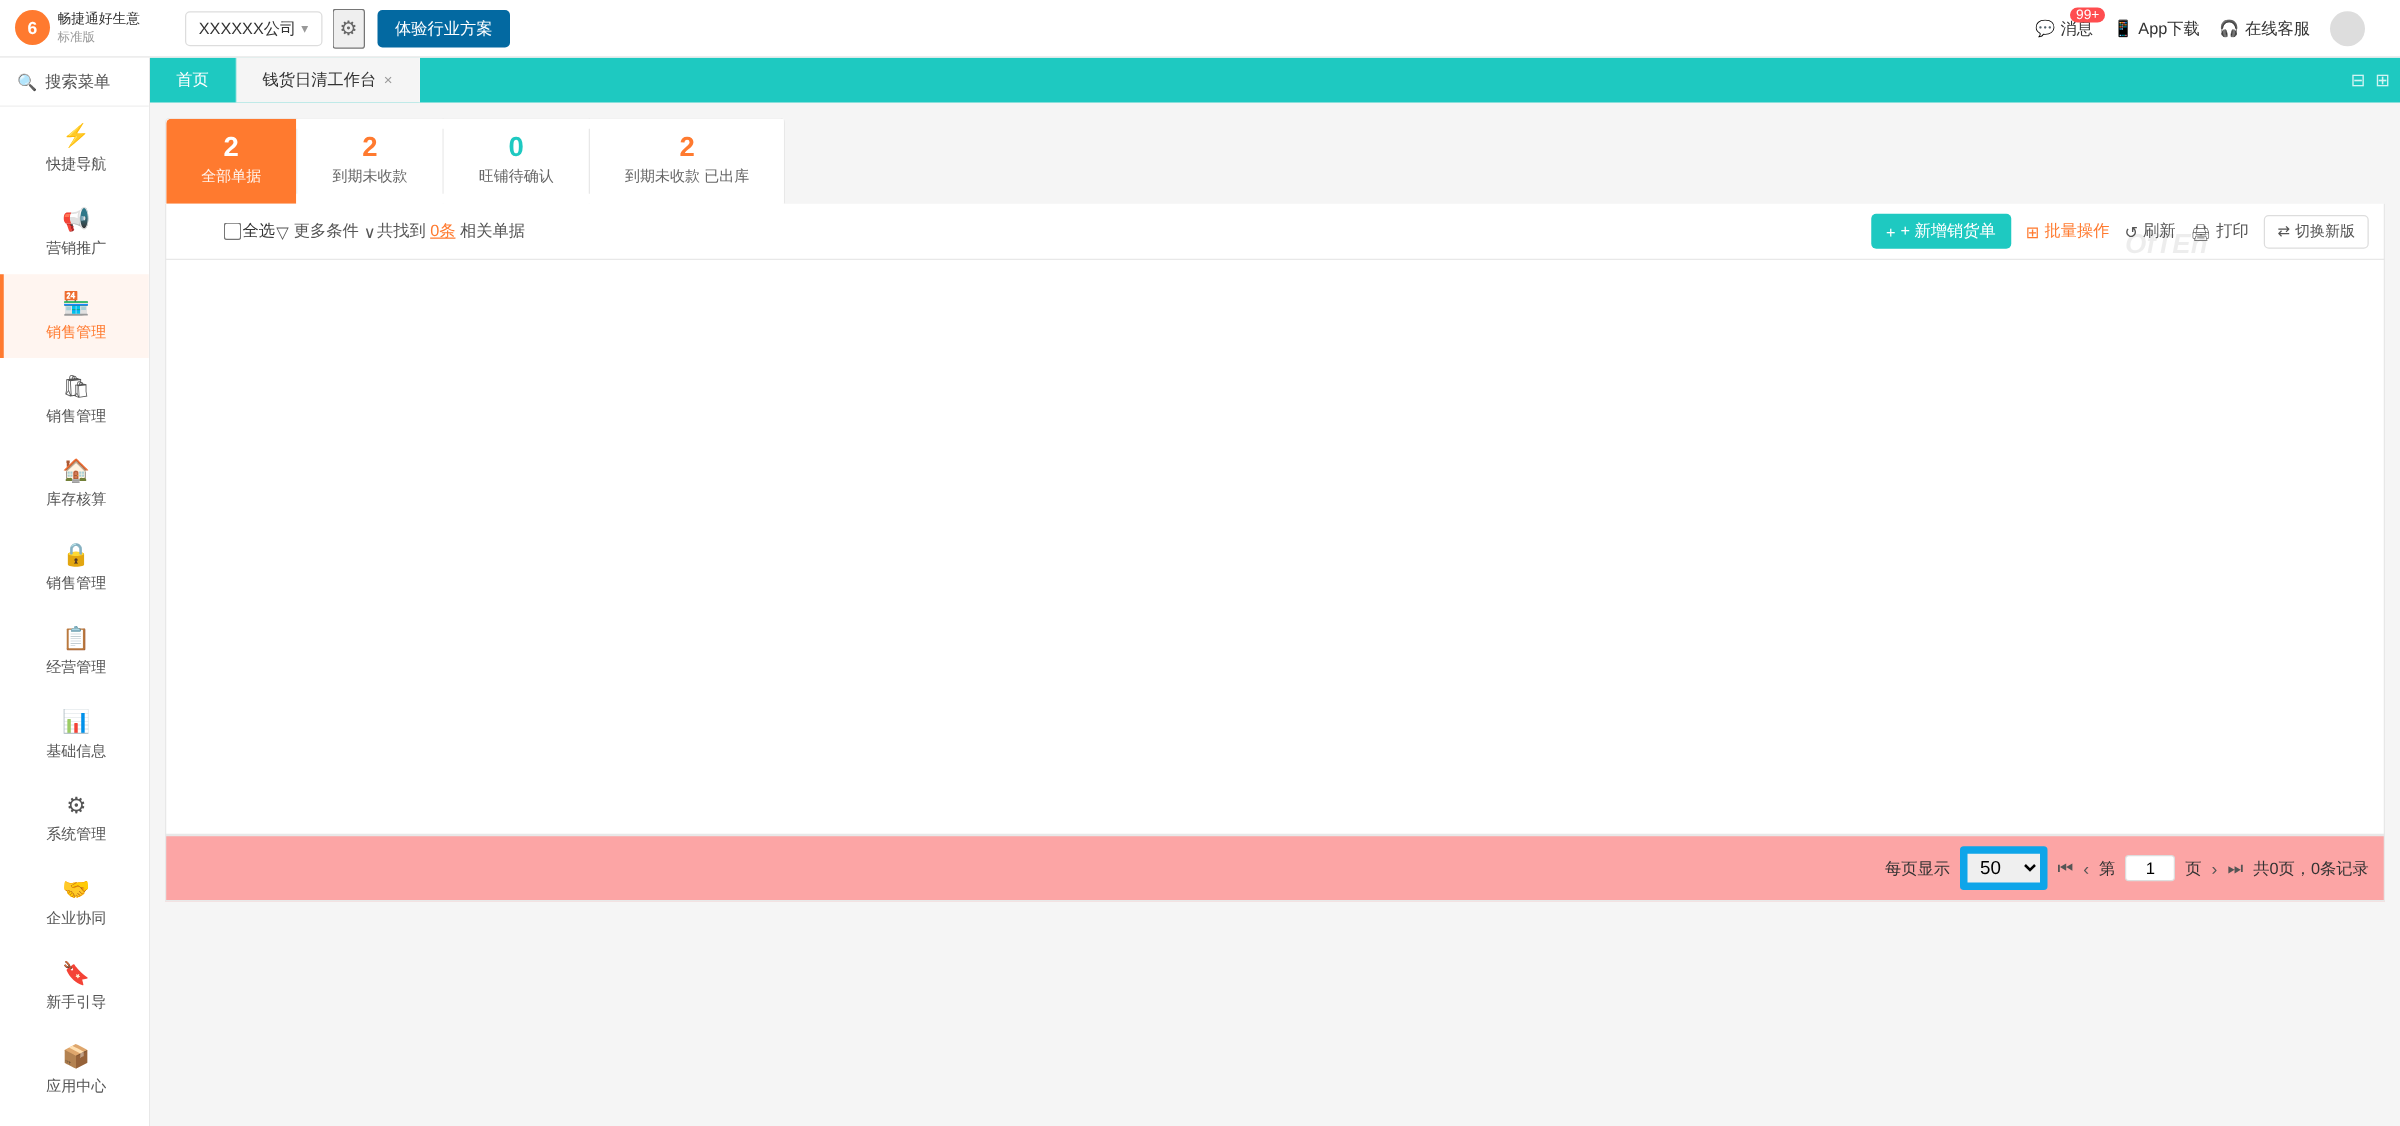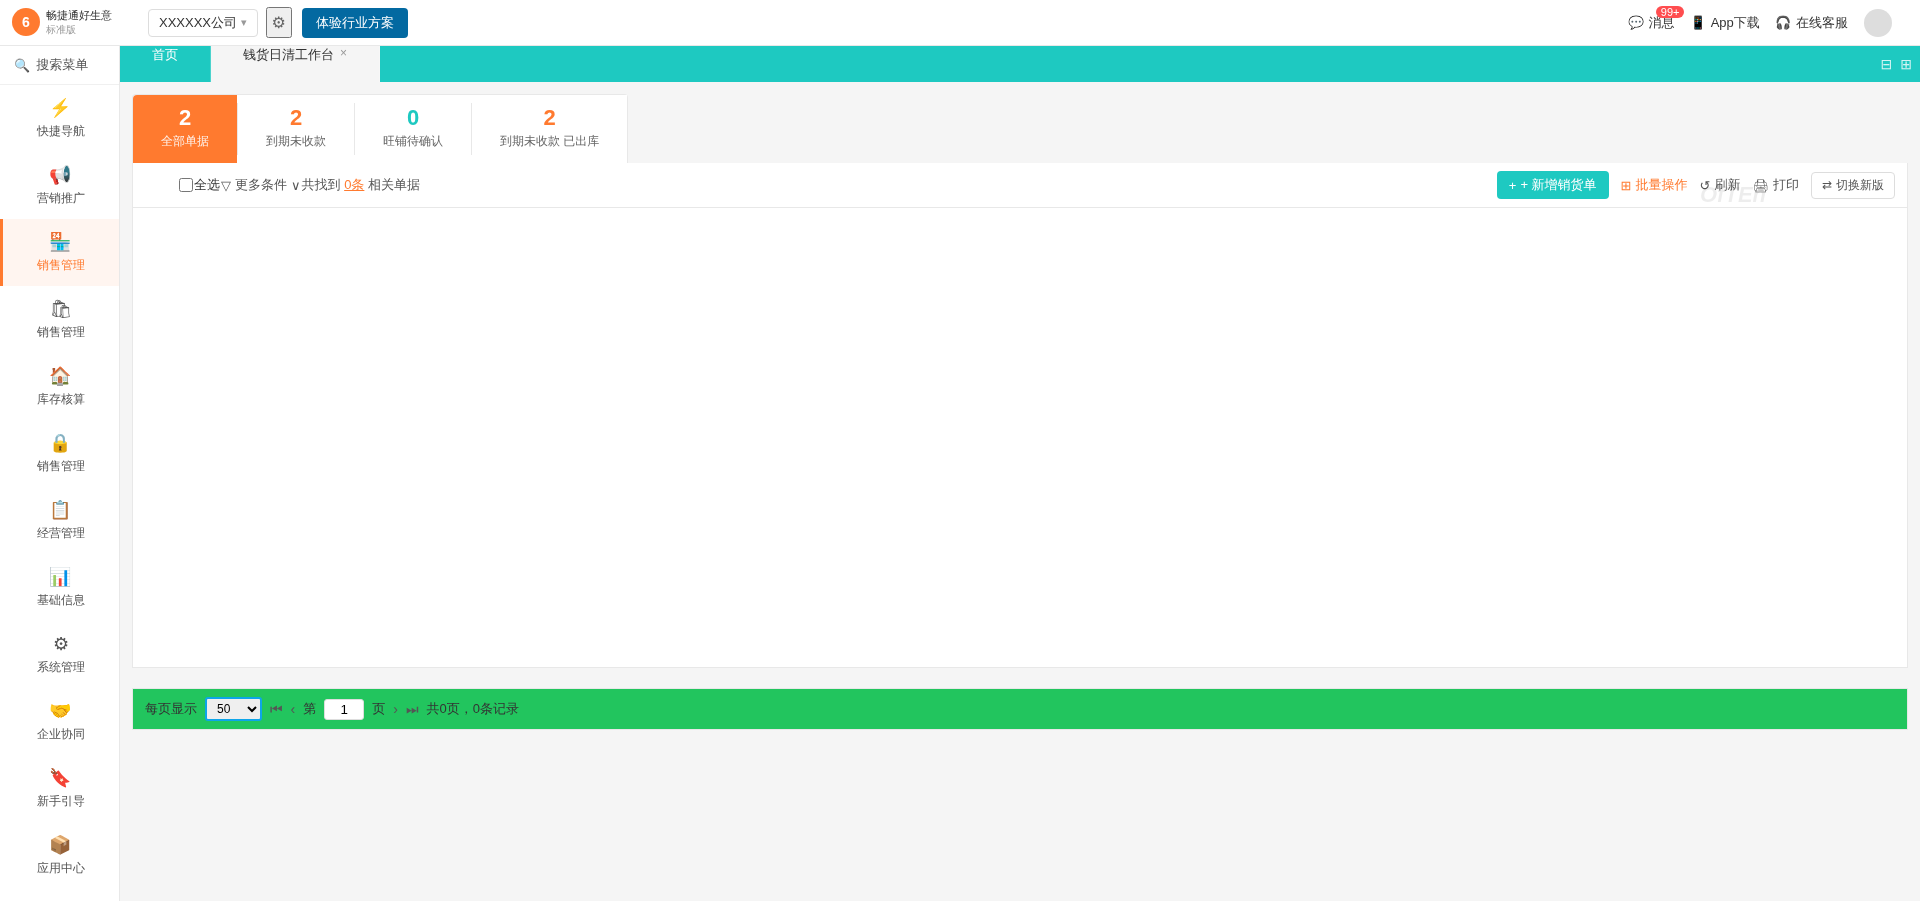--- a/index.html
+++ b/index.html
@@ -133,22 +133,22 @@
       position: fixed;
       top: 46px;
       left: 120px; right: 0;
       height: 36px;
       background: #1ec9c1;
       display: flex;
       align-items: stretch;
       z-index: 80;
     }
     .tab-item {
-      display: flex; align-items: flex-start;
-      padding: 0 32px;
+      display: flex; align-items: center;
+      padding: 0 21px;
       font-size: 13px;
       cursor: pointer;
       color: rgba(255,255,255,0.85);
       border-right: 1px solid rgba(255,255,255,0.2);
     }
     .tab-item.active {
       background: #f5f5f5;
       color: #333;
       font-weight: 500;
     }
@@ -265,35 +265,35 @@
     .content-area {
       background: #fff;
       border: 1px solid #e8e8e8;
       border-top: none;
       min-height: 500px;
       position: relative;
     }
 
     
     .footer-bar {
-      background: #22c55e;
+      background: #fca5a5;
       border: 1px solid #e8e8e8;
       border-top: 1px solid #e8e8e8;
       padding: 8px 12px;
       display: flex;
       align-items: center;
+      justify-content: flex-end;
       gap: 8px;
       font-size: 13px;
-      margin-top: 20px;
     }
     .page-size-select {
-      border: 2px solid #0ea5e9;
+      border: 6px solid #0ea5e9;
       border-radius: 3px;
       padding: 2px 6px;
-      font-size: 12px;
+      font-size: 15px;
     }
     .page-nav-btn {
       background: none; border: none; cursor: pointer; color: #555; font-size: 14px;
     }
     .page-num-input {
       width: 40px;
       border: 1px solid #ddd;
       border-radius: 3px;
       text-align: center;
       padding: 2px 4px;

